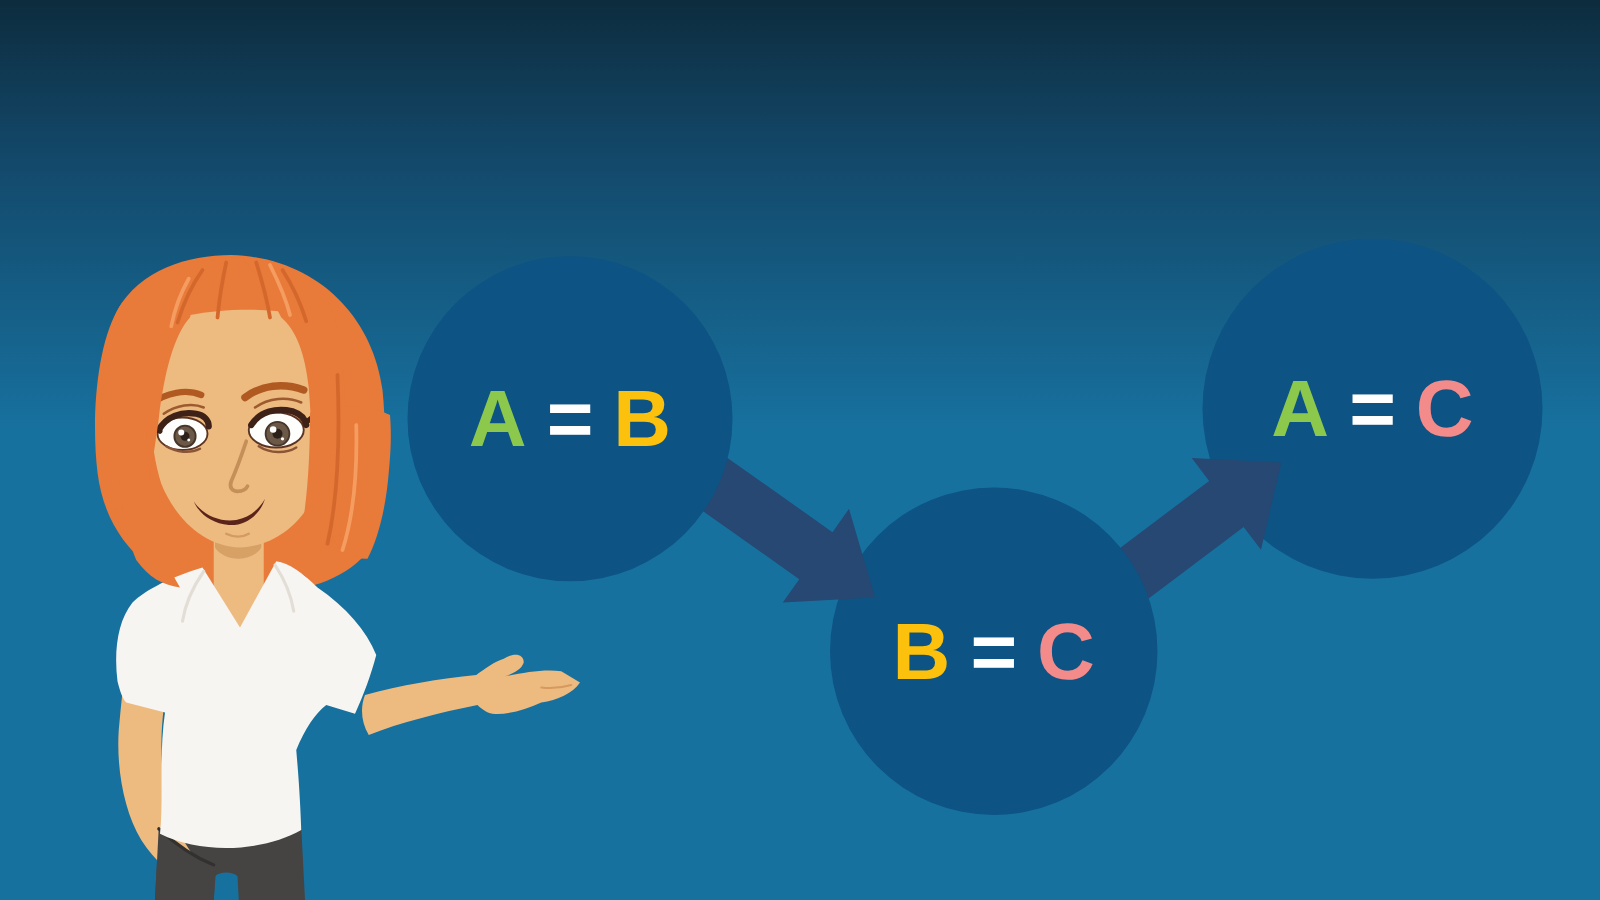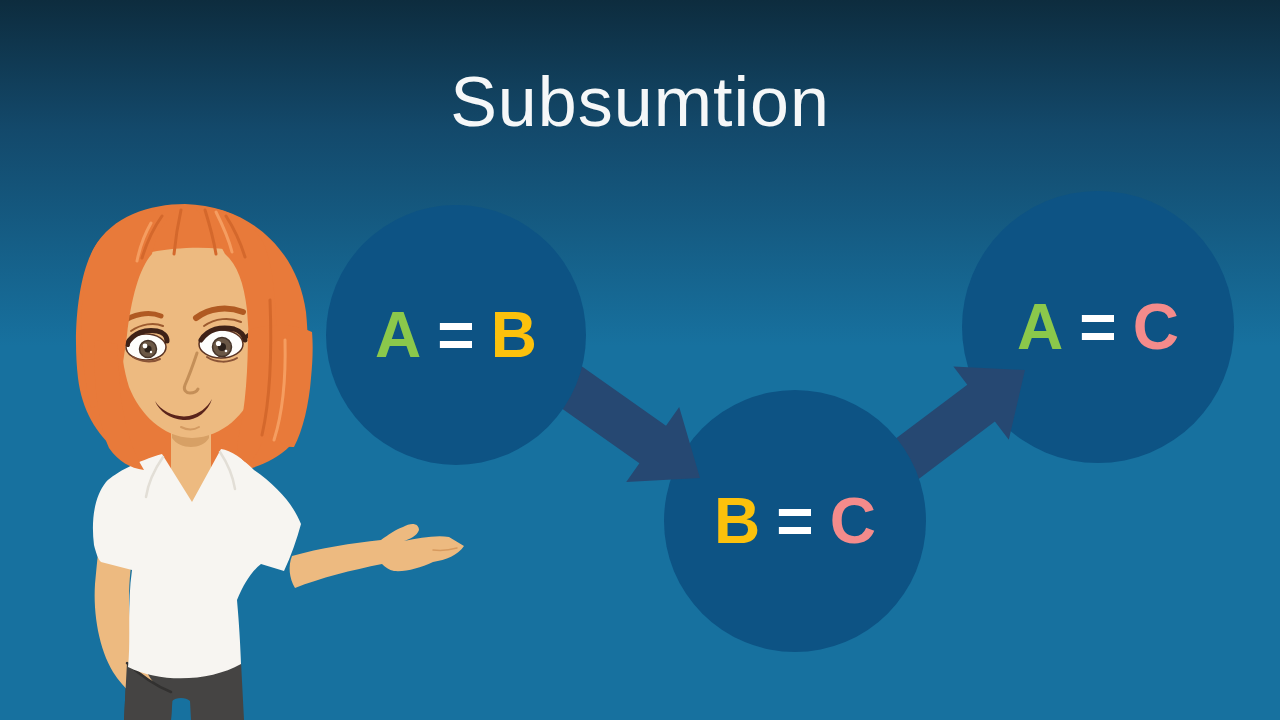--- a/index.html
+++ b/index.html
@@ -40,21 +40,20 @@
   }
   .a1{z-index:4;}
   .a2{z-index:2;}
   .presenter{z-index:6;}
 </style>
 </head>
 <body>
 
 <div class="stage">
 
-  <h1 class="title" style="color: rgb(245, 247, 248);">Subsumtion</h1>
 
   <svg class="overlay a2" viewBox="0 0 1280 720">
     <path d="M881.2,449.6 L967.3,384.7 L953.4,366.4 L1025,370 L1008.8,439.8 L994.9,421.5 L908.8,486.4 Z" fill="#264872"></path>
   </svg>
 
   <svg class="overlay a1" viewBox="0 0 1280 720">
     <path d="M563.3,353.2 L666,425.7 L679.2,407 L700,478 L626.2,482 L639.4,463.3 L536.7,390.8 Z" fill="#264872"></path>
   </svg>
 
   <div class="node node1" style="background-color: rgb(13, 83, 132);">

